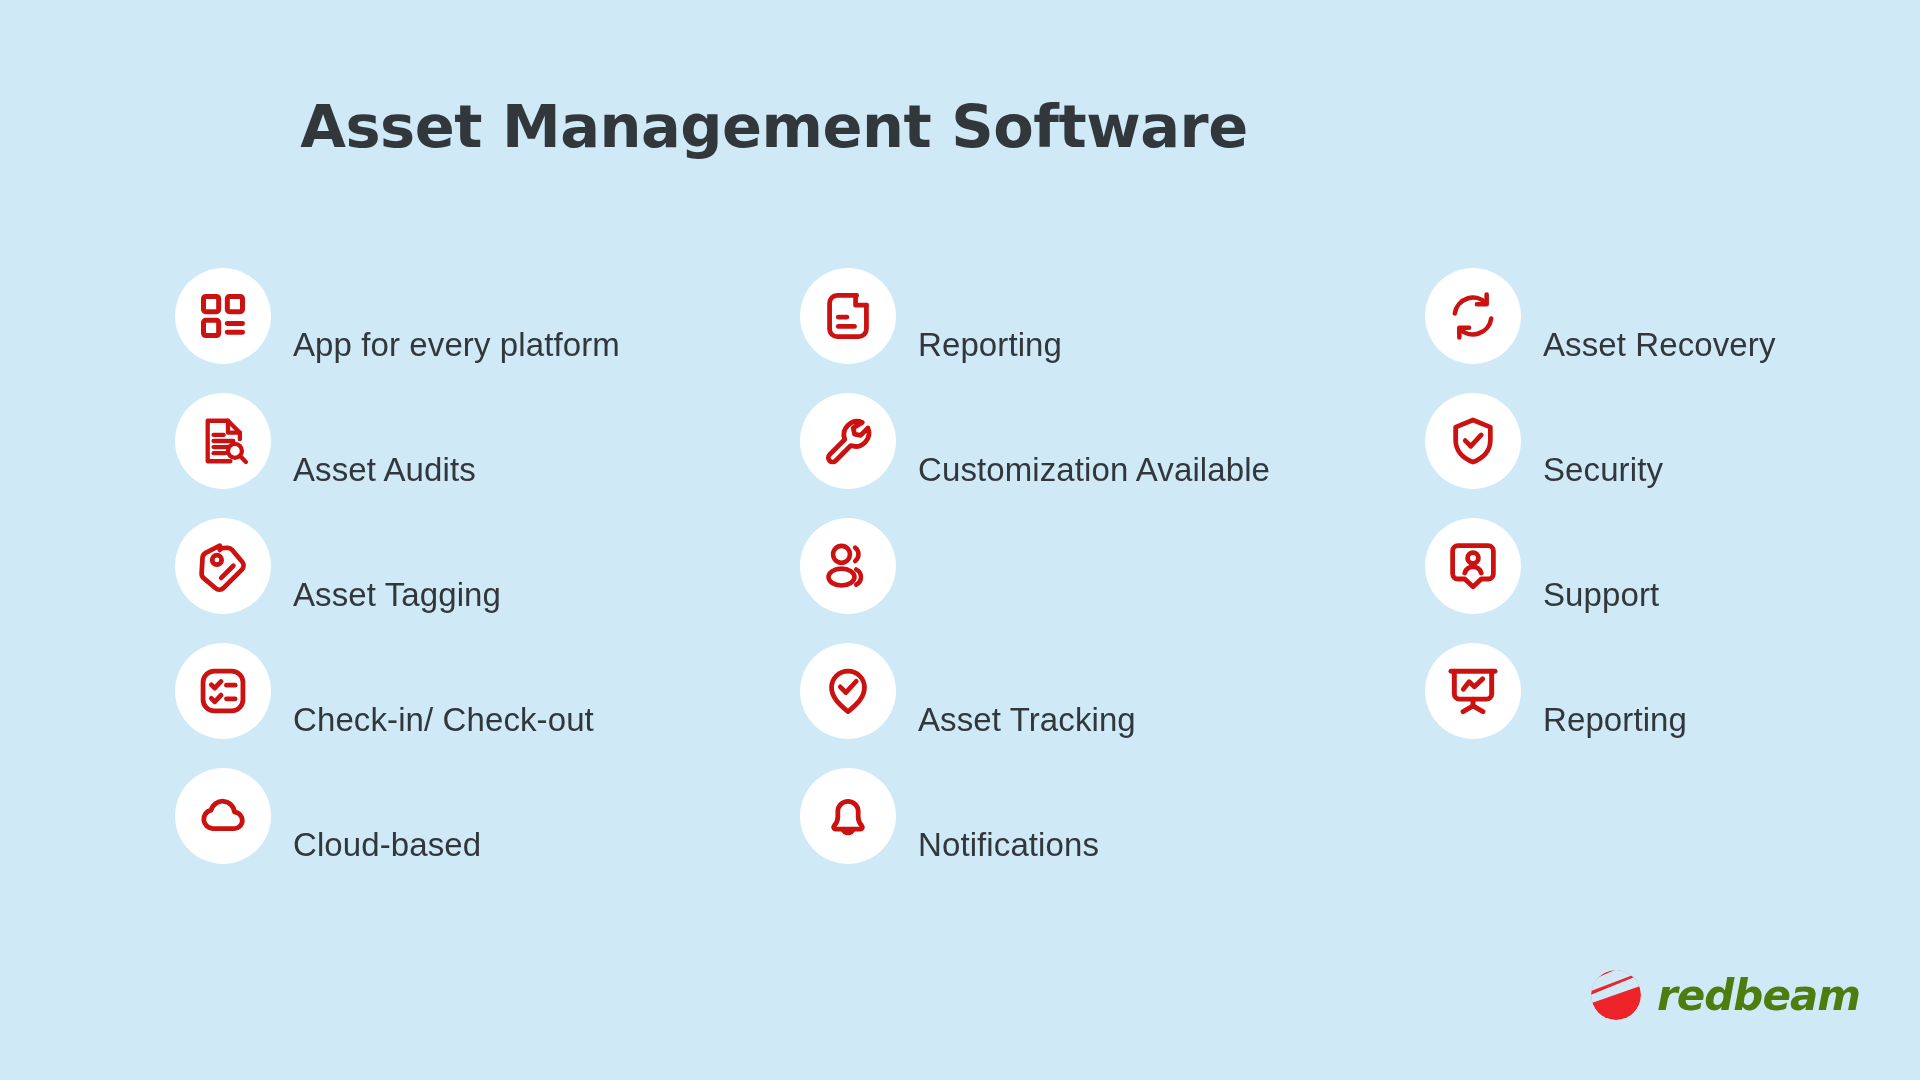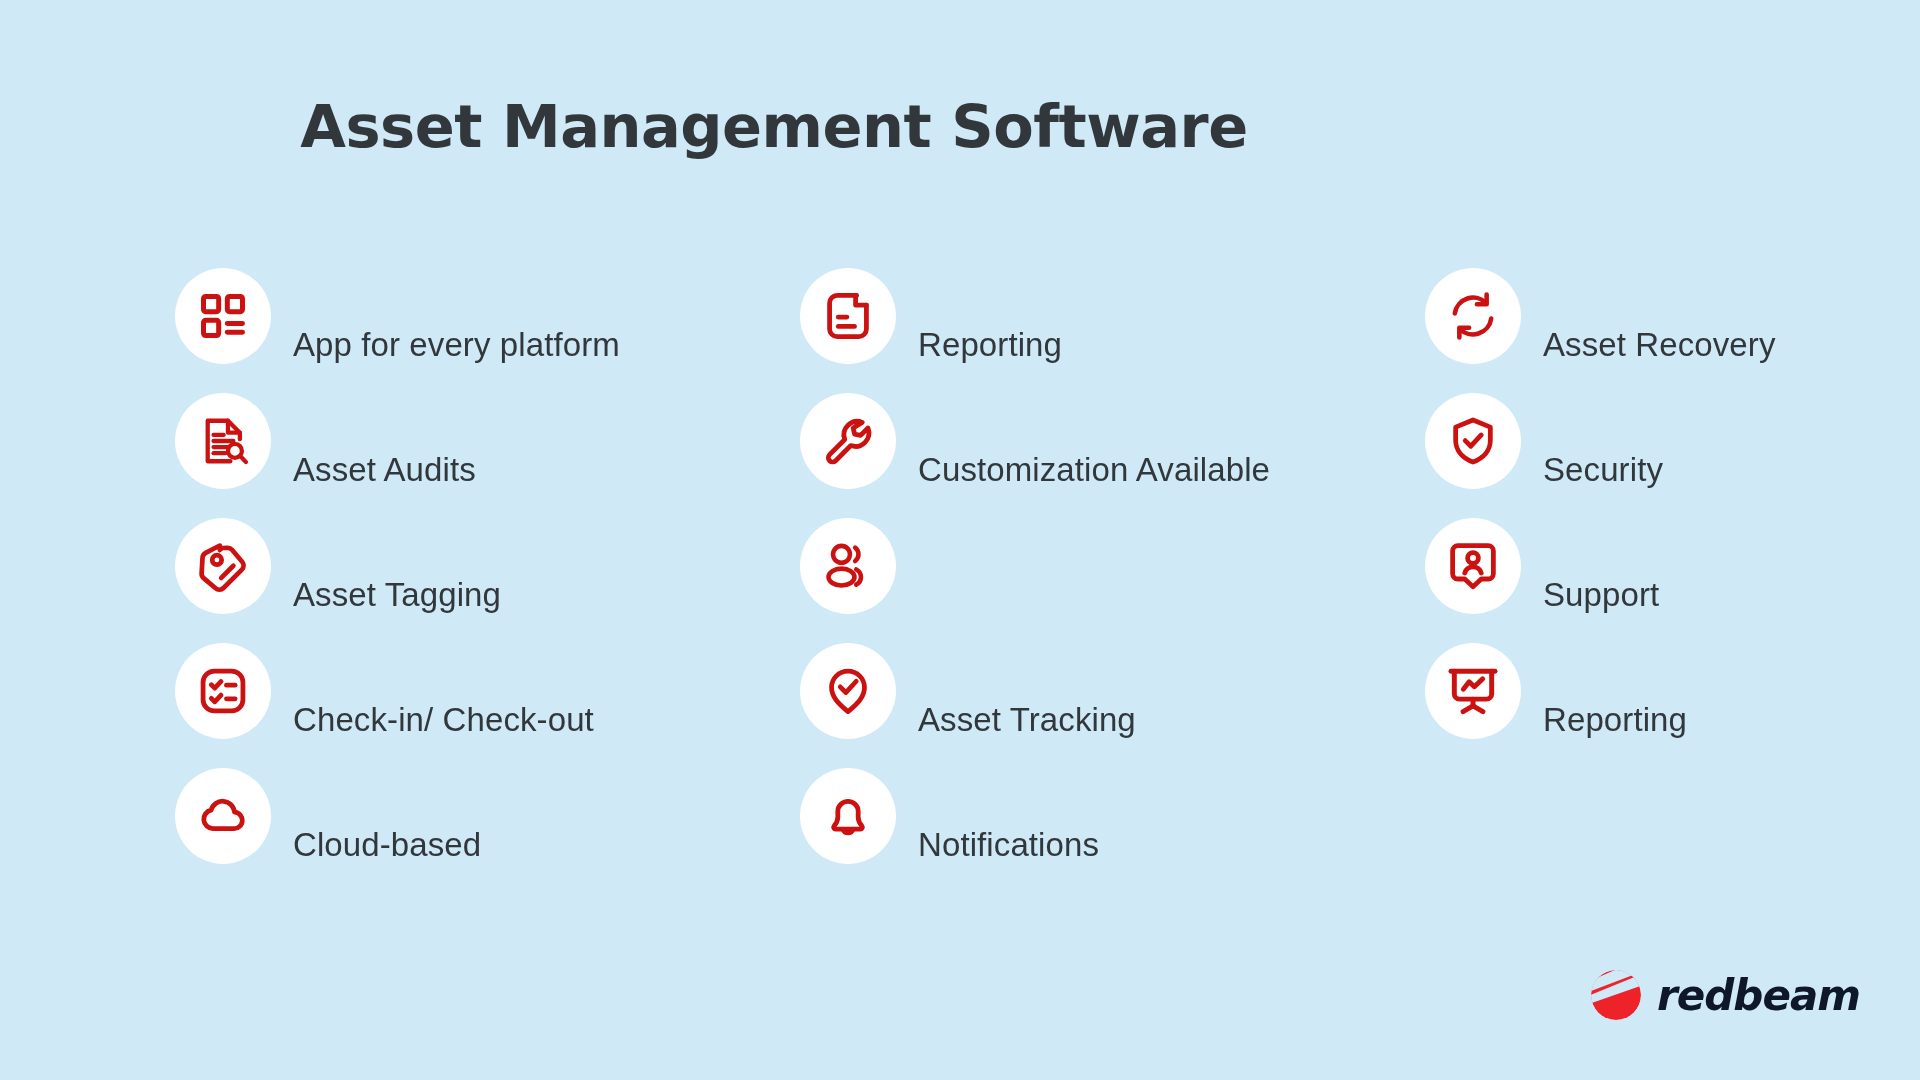--- a/index.html
+++ b/index.html
@@ -72,21 +72,21 @@
     bottom:58px;
     display:flex;
     align-items:center;
     gap:14px;
   }
   .logo-mark { width:54px; height:54px; display:block; }
   .logo-text {
     font-size:42px;
     font-weight:bold;
     font-style:italic;
-    color:#0f172a;
+    color:#4d7c0f;
     font-family:"DejaVu Sans", sans-serif;
     letter-spacing:-1px;
   }
 </style>
 </head>
 <body>
 
 <div id="page">
 
   <div class="title">Asset Management Software</div>

